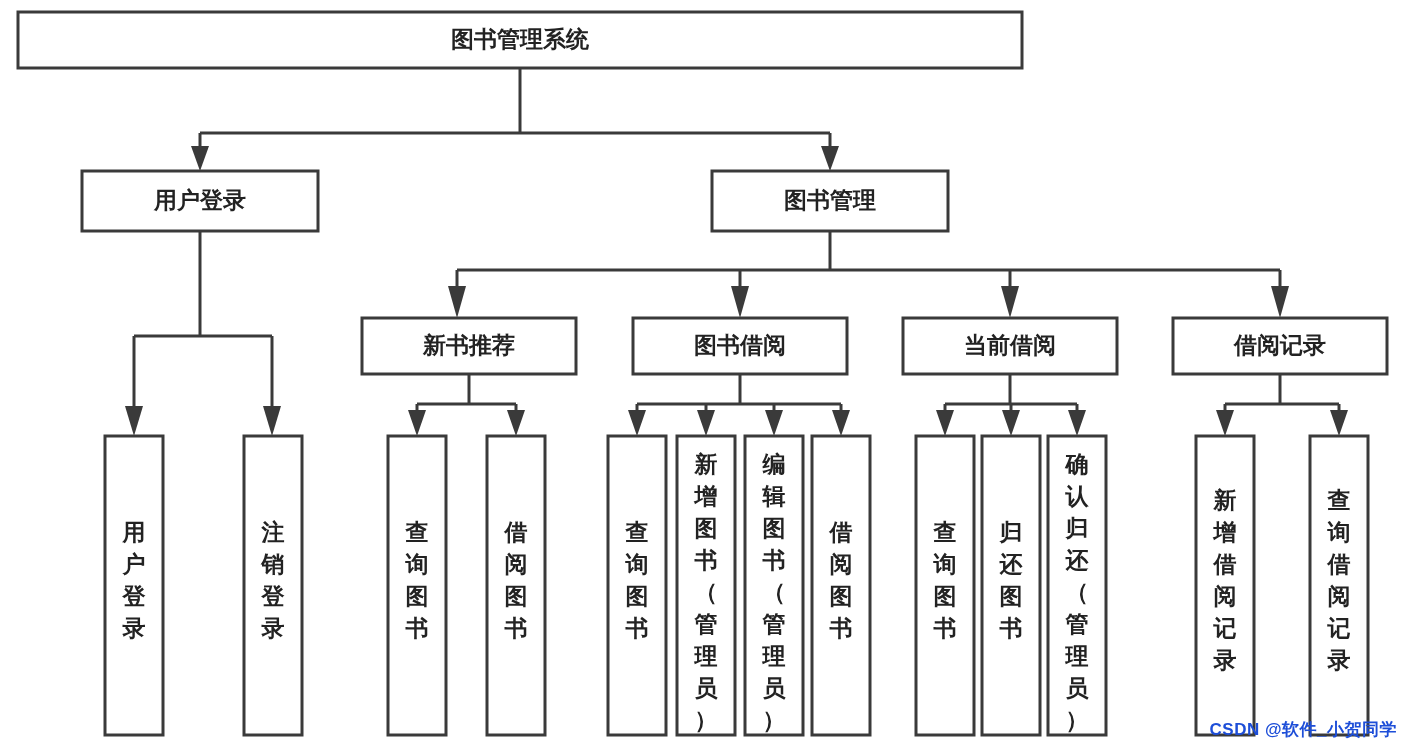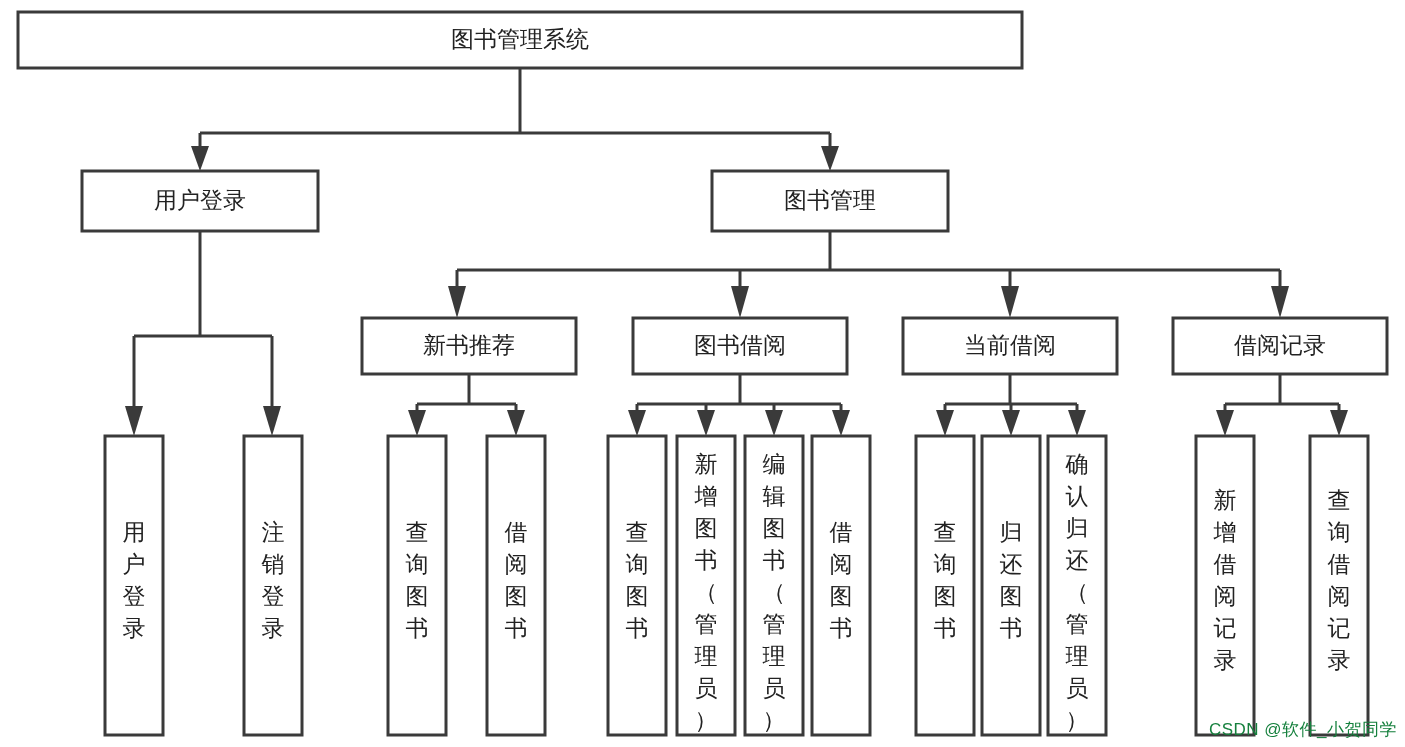--- a/index.html
+++ b/index.html
@@ -11,20 +11,21 @@
     width: 1405px;
     height: 747px;
     font-family: "Liberation Sans", "DejaVu Sans", sans-serif;
     overflow: hidden;
     position: relative;
   }
   #diagram-root {
     position: relative;
     width: 1405px;
     height: 747px;
+    font-weight: bold;
   }
   svg#tree-svg {
     position: absolute;
     left: 0;
     top: 0;
     width: 1405px;
     height: 747px;
     display: block;
   }
   .node-box {
@@ -54,21 +55,21 @@
     font-size: 23px;
     fill: #222222;
     text-anchor: middle;
   }
   .watermark {
     position: absolute;
     right: 8px;
     bottom: 6px;
     font-family: "Liberation Sans", "DejaVu Sans", sans-serif;
     font-size: 17px;
-    color: #15803d;
+    color: #1d4ed8;
     letter-spacing: 0.5px;
     white-space: nowrap;
     pointer-events: none;
   }
 </style>
 </head>
 <body>
 
 <div id="diagram-root">
 

